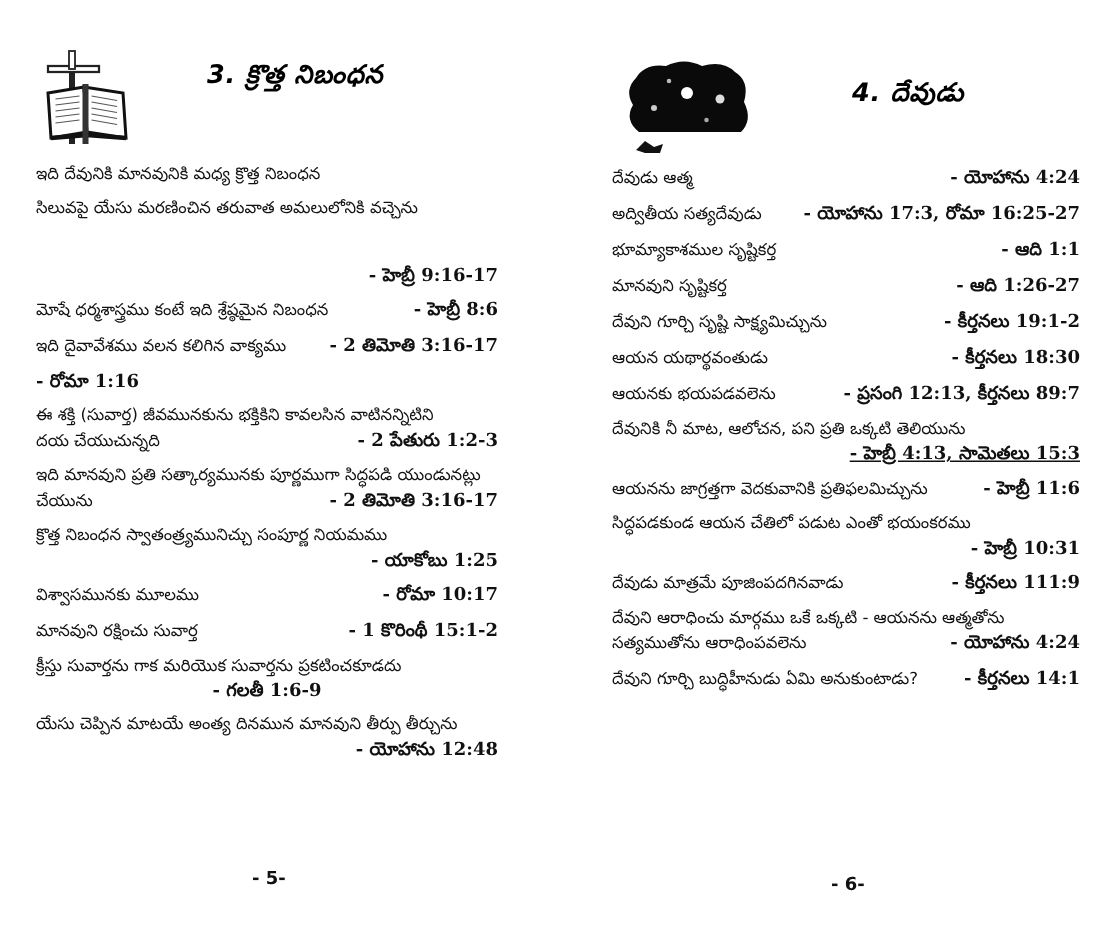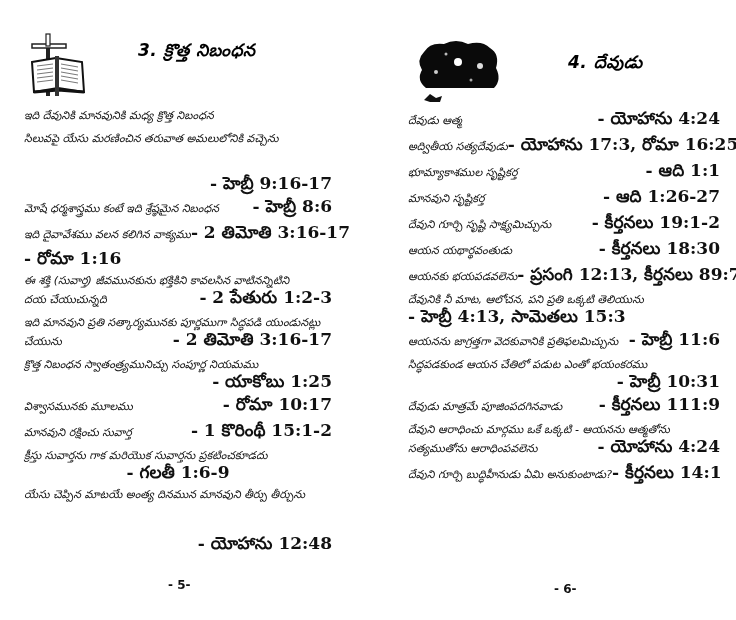--- a/index.html
+++ b/index.html
@@ -65,25 +65,24 @@
     }
     .entry .line {
       display: flex;
       justify-content: space-between;
       align-items: baseline;
       white-space: nowrap;
     }
     .entry .text {
       font-family: "DejaVu Sans", sans-serif;
       font-size: 11px;
-      font-style: italic;
     }
     .entry .ref {
       font-family: "DejaVu Serif", serif;
-      font-size: 17px;
+      font-size: 12px;
       font-weight: bold;
       text-align: right;
     }
 
     .page-number {
       position: absolute;
       font-family: "DejaVu Sans", sans-serif;
       font-weight: bold;
       font-size: 12px;
     }
@@ -195,21 +194,21 @@
           <span class="text">క్రీస్తు సువార్తను గాక మరియొక సువార్తను ప్రకటించకూడదు</span>
         </div>
         <div class="line" style="justify-content: center;">
           <span class="ref">- గలతీ 1:6-9</span>
         </div>
       </div>
       <div class="entry">
         <div class="line">
           <span class="text">యేసు చెప్పిన మాటయే అంత్య దినమున మానవుని తీర్పు తీర్చును</span>
         </div>
-        <div class="line" style="justify-content: flex-end; margin-top: 32px;">
+        <div class="line" style="justify-content: flex-end;">
           <span class="ref">- యోహాను 12:48</span>
         </div>
       </div>
     </div>
 
   <div class="page-number">- 5-</div>
 </div>
 
 <div class="page page-right">
   <div class="header">
@@ -267,21 +266,21 @@
       <div class="entry">
         <div class="line">
           <span class="text">ఆయనకు భయపడవలెను</span>
           <span class="ref">- ప్రసంగి 12:13, కీర్తనలు 89:7</span>
         </div>
       </div>
       <div class="entry">
         <div class="line">
           <span class="text">దేవునికి నీ మాట, ఆలోచన, పని ప్రతి ఒక్కటి తెలియును</span>
         </div>
-        <div class="line" style="">
+        <div class="line" style="justify-content: flex-end; text-decoration: underline;">
           <span class="ref">- హెబ్రీ 4:13, సామెతలు 15:3</span>
         </div>
       </div>
       <div class="entry">
         <div class="line">
           <span class="text">ఆయనను జాగ్రత్తగా వెదకువానికి ప్రతిఫలమిచ్చును</span>
           <span class="ref">- హెబ్రీ 11:6</span>
         </div>
       </div>
       <div class="entry">

